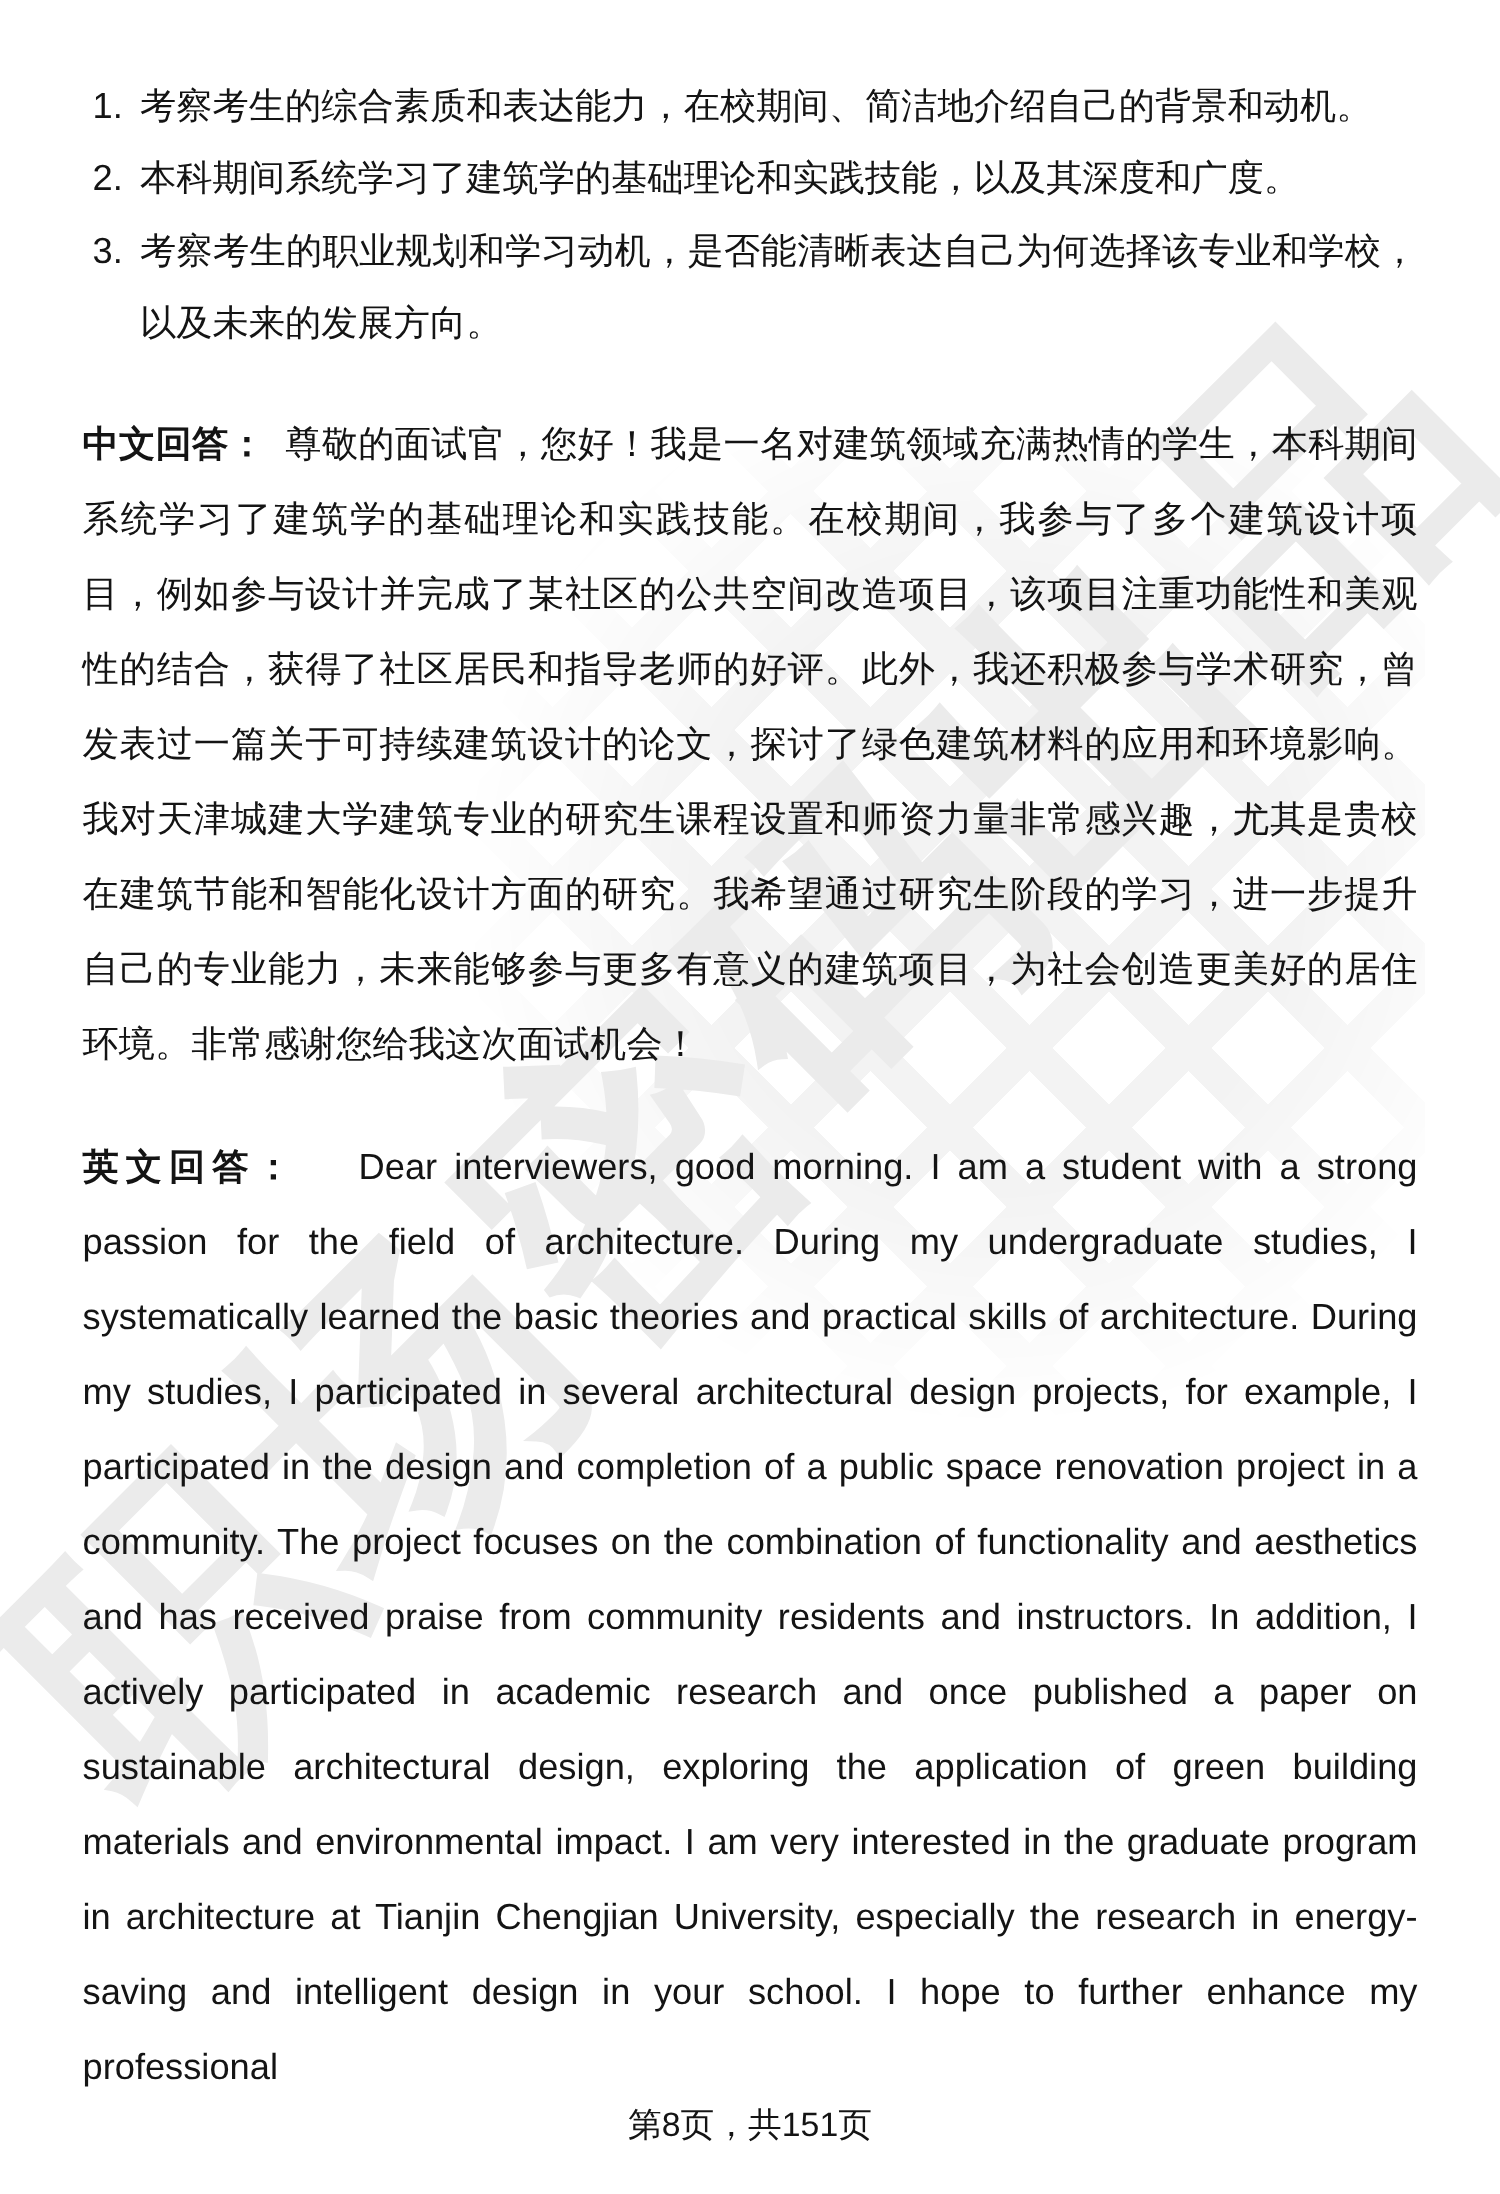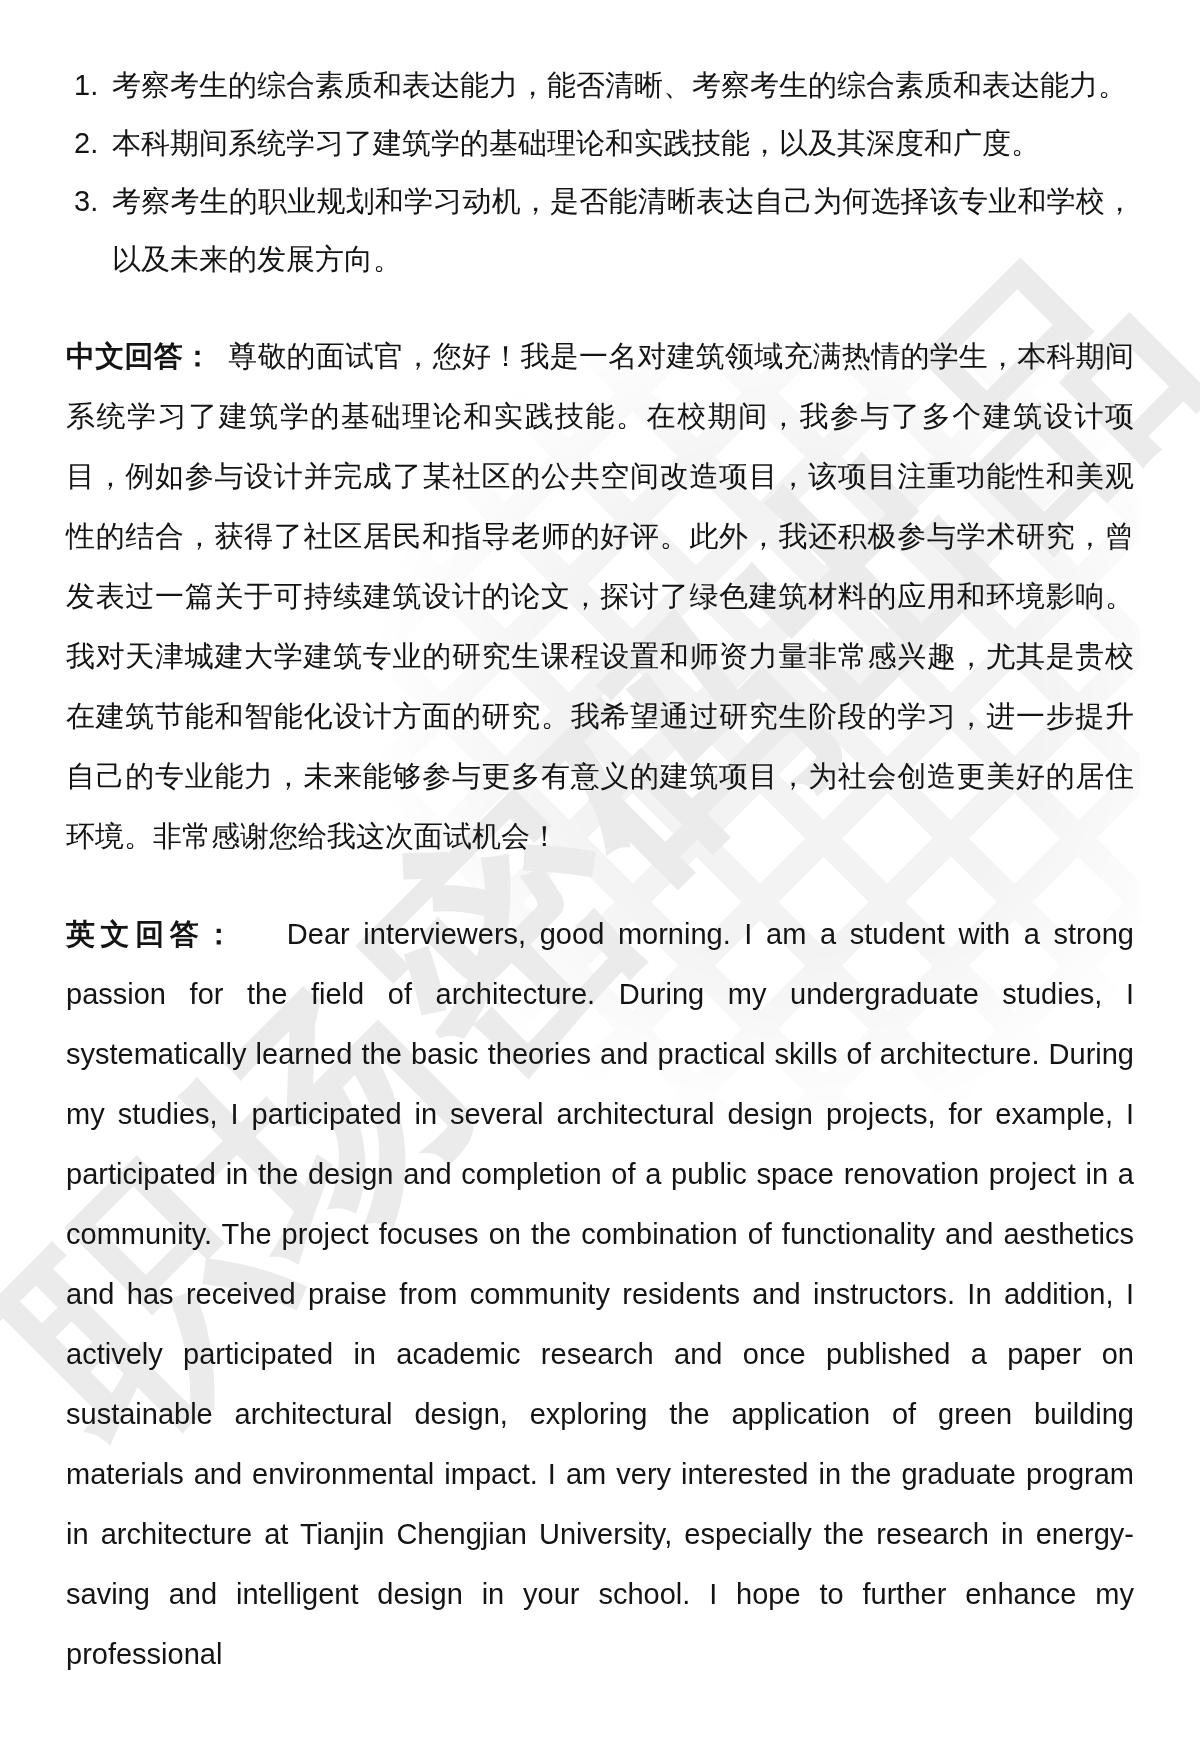--- a/index.html
+++ b/index.html
@@ -85,32 +85,33 @@
 
   <div class="wm-lattice"></div>
 
   <div class="watermark">职场密码出品</div>
 
   <div class="content">
 
     <div class="numbered-list">
       <div class="list-item">
         <span class="num">1.</span>
-        <span class="li-text">考察考生的综合素质和表达能力，能否清晰、考察考生的综合素质和表达能力。</span>
+        <span class="li-text">考察考生的综合素质和表达能力，在校期间、简洁地介绍自己的背景和动机。</span>
       </div>
       <div class="list-item">
         <span class="num">2.</span>
         <span class="li-text">本科期间系统学习了建筑学的基础理论和实践技能，以及其深度和广度。</span>
       </div>
       <div class="list-item">
         <span class="num">3.</span>
         <span class="li-text">考察考生的职业规划和学习动机，是否能清晰表达自己为何选择该专业和学校，以及未来的发展方向。</span>
       </div>
     </div>
 
     <p class="para zh"><span class="label-zh">中文回答：</span><span>尊敬的面试官，您好！我是一名对建筑领域充满热情的学生，本科期间系统学习了建筑学的基础理论和实践技能。在校期间，我参与了多个建筑设计项目，例如参与设计并完成了某社区的公共空间改造项目，该项目注重功能性和美观性的结合，获得了社区居民和指导老师的好评。此外，我还积极参与学术研究，曾发表过一篇关于可持续建筑设计的论文，探讨了绿色建筑材料的应用和环境影响。我对天津城建大学建筑专业的研究生课程设置和师资力量非常感兴趣，尤其是贵校在建筑节能和智能化设计方面的研究。我希望通过研究生阶段的学习，进一步提升自己的专业能力，未来能够参与更多有意义的建筑项目，为社会创造更美好的居住环境。非常感谢您给我这次面试机会！</span></p>
 
     <p class="para en"><span class="label-zh">英文回答：</span><span>Dear interviewers, good morning. I am a student with a strong passion for the field of architecture. During my undergraduate studies, I systematically learned the basic theories and practical skills of architecture. During my studies, I participated in several architectural design projects, for example, I participated in the design and completion of a public space renovation project in a community. The project focuses on the combination of functionality and aesthetics and has received praise from community residents and instructors. In addition, I actively participated in academic research and once published a paper on sustainable architectural design, exploring the application of green building materials and environmental impact. I am very interested in the graduate program in architecture at Tianjin Chengjian University, especially the research in energy-saving and intelligent design in your school. I hope to further enhance my professional</span></p>
 
   </div>
 
+  <div class="footer">第8页，共151页</div>
 
 </div>
 
 </body></html>

